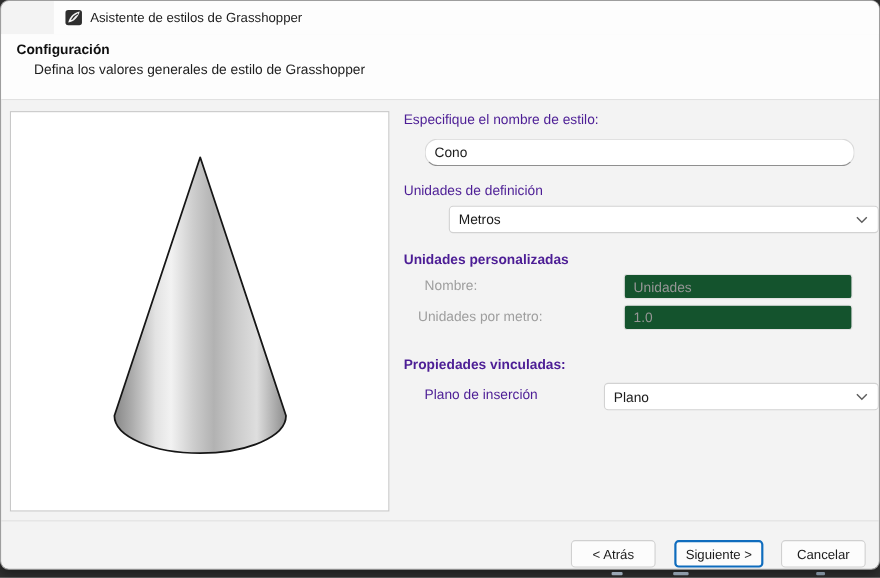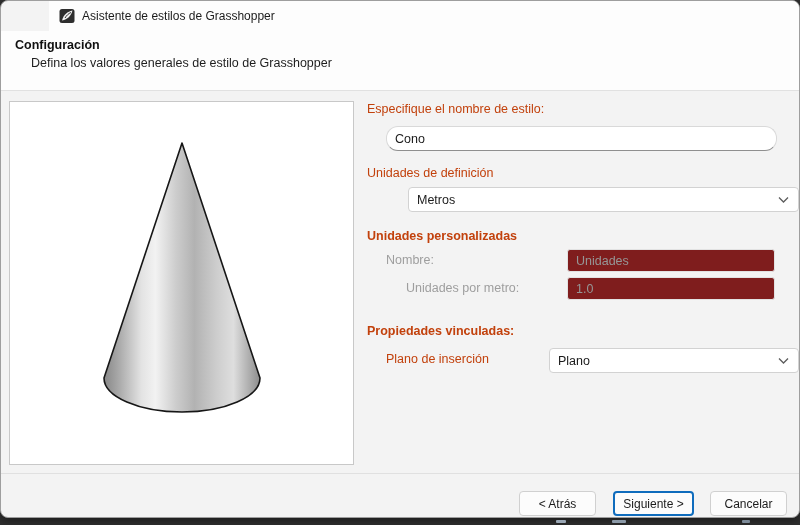--- a/index.html
+++ b/index.html
@@ -54,33 +54,33 @@
   
   .preview {
     position: absolute; left: 8px; top: 100px;
     width: 345px; height: 364px;
     background: #ffffff;
     border: 1px solid #c8c8c8;
     box-sizing: border-box;
   }
   .cone-svg { position: absolute; left: 50%; transform: translateX(-50%); top: 36px; }
   
-  .lbl { position: absolute; font-size: 12.5px; color: #c2410c; white-space: nowrap; }
+  .lbl { position: absolute; font-size: 12.5px; color: #4c1d95; white-space: nowrap; }
   .lbl.bold { font-weight: bold; }
   .lbl.dim { color: #9e9e9e; }
   .txt-input {
     position: absolute; box-sizing: border-box;
     background: #ffffff;
     border: 1px solid #d9d9d9; border-bottom-color: #8f8f8f;
     border-radius: 12px;
     font-size: 12.5px; color: #1b1b1b;
     padding: 0 8px; font-family: inherit; outline: none;
   }
   .txt-input:disabled, .txt-input.disabled {
-    background: #7f1d1d;
+    background: #14532d;
     border: 1px solid #e2e2e2;
     color: #969696; -webkit-text-fill-color: #969696;
     border-radius: 3px;
   }
   .dd {
     position: absolute; box-sizing: border-box;
     background: #ffffff;
     border: 1px solid #d2d2d2;
     border-radius: 4px;
     font-size: 12.5px; color: #1b1b1b;
@@ -159,21 +159,21 @@
           <path d="M1 1 L5.5 5.5 L10 1" stroke="#5c5c5c" stroke-width="1.3" fill="none"></path>
         </svg>
     </span>
   </div>
 
   <div class="lbl bold" style="left:366px; top:228px;">Unidades personalizadas</div>
 
   <div class="lbl dim" style="left:385px; top:252px;">Nombre:</div>
   <input class="txt-input" style="left: 566px; top: 248px; width: 208px; height: 23px;" disabled="" value="Unidades">
 
-  <div class="lbl dim" style="left:405px; top:280px;">Unidades por metro:</div>
+  <div class="lbl dim" style="left:379px; top:280px;">Unidades por metro:</div>
   <input class="txt-input" style="left: 566px; top: 276px; width: 208px; height: 23px;" disabled="" value="1.0">
 
   <div class="lbl bold" style="left:366px; top:323px;">Propiedades vinculadas:</div>
 
   <div class="lbl" style="left:385px; top:351px;">Plano de inserción</div>
   <div class="dd" style="left:526px; top:347px; width:250px; height:25px;align-items:center;">
     <span>Plano</span>
     <span class="chev">
       <svg width="11" height="7" viewBox="0 0 11 7">
           <path d="M1 1 L5.5 5.5 L10 1" stroke="#5c5c5c" stroke-width="1.3" fill="none"></path>

